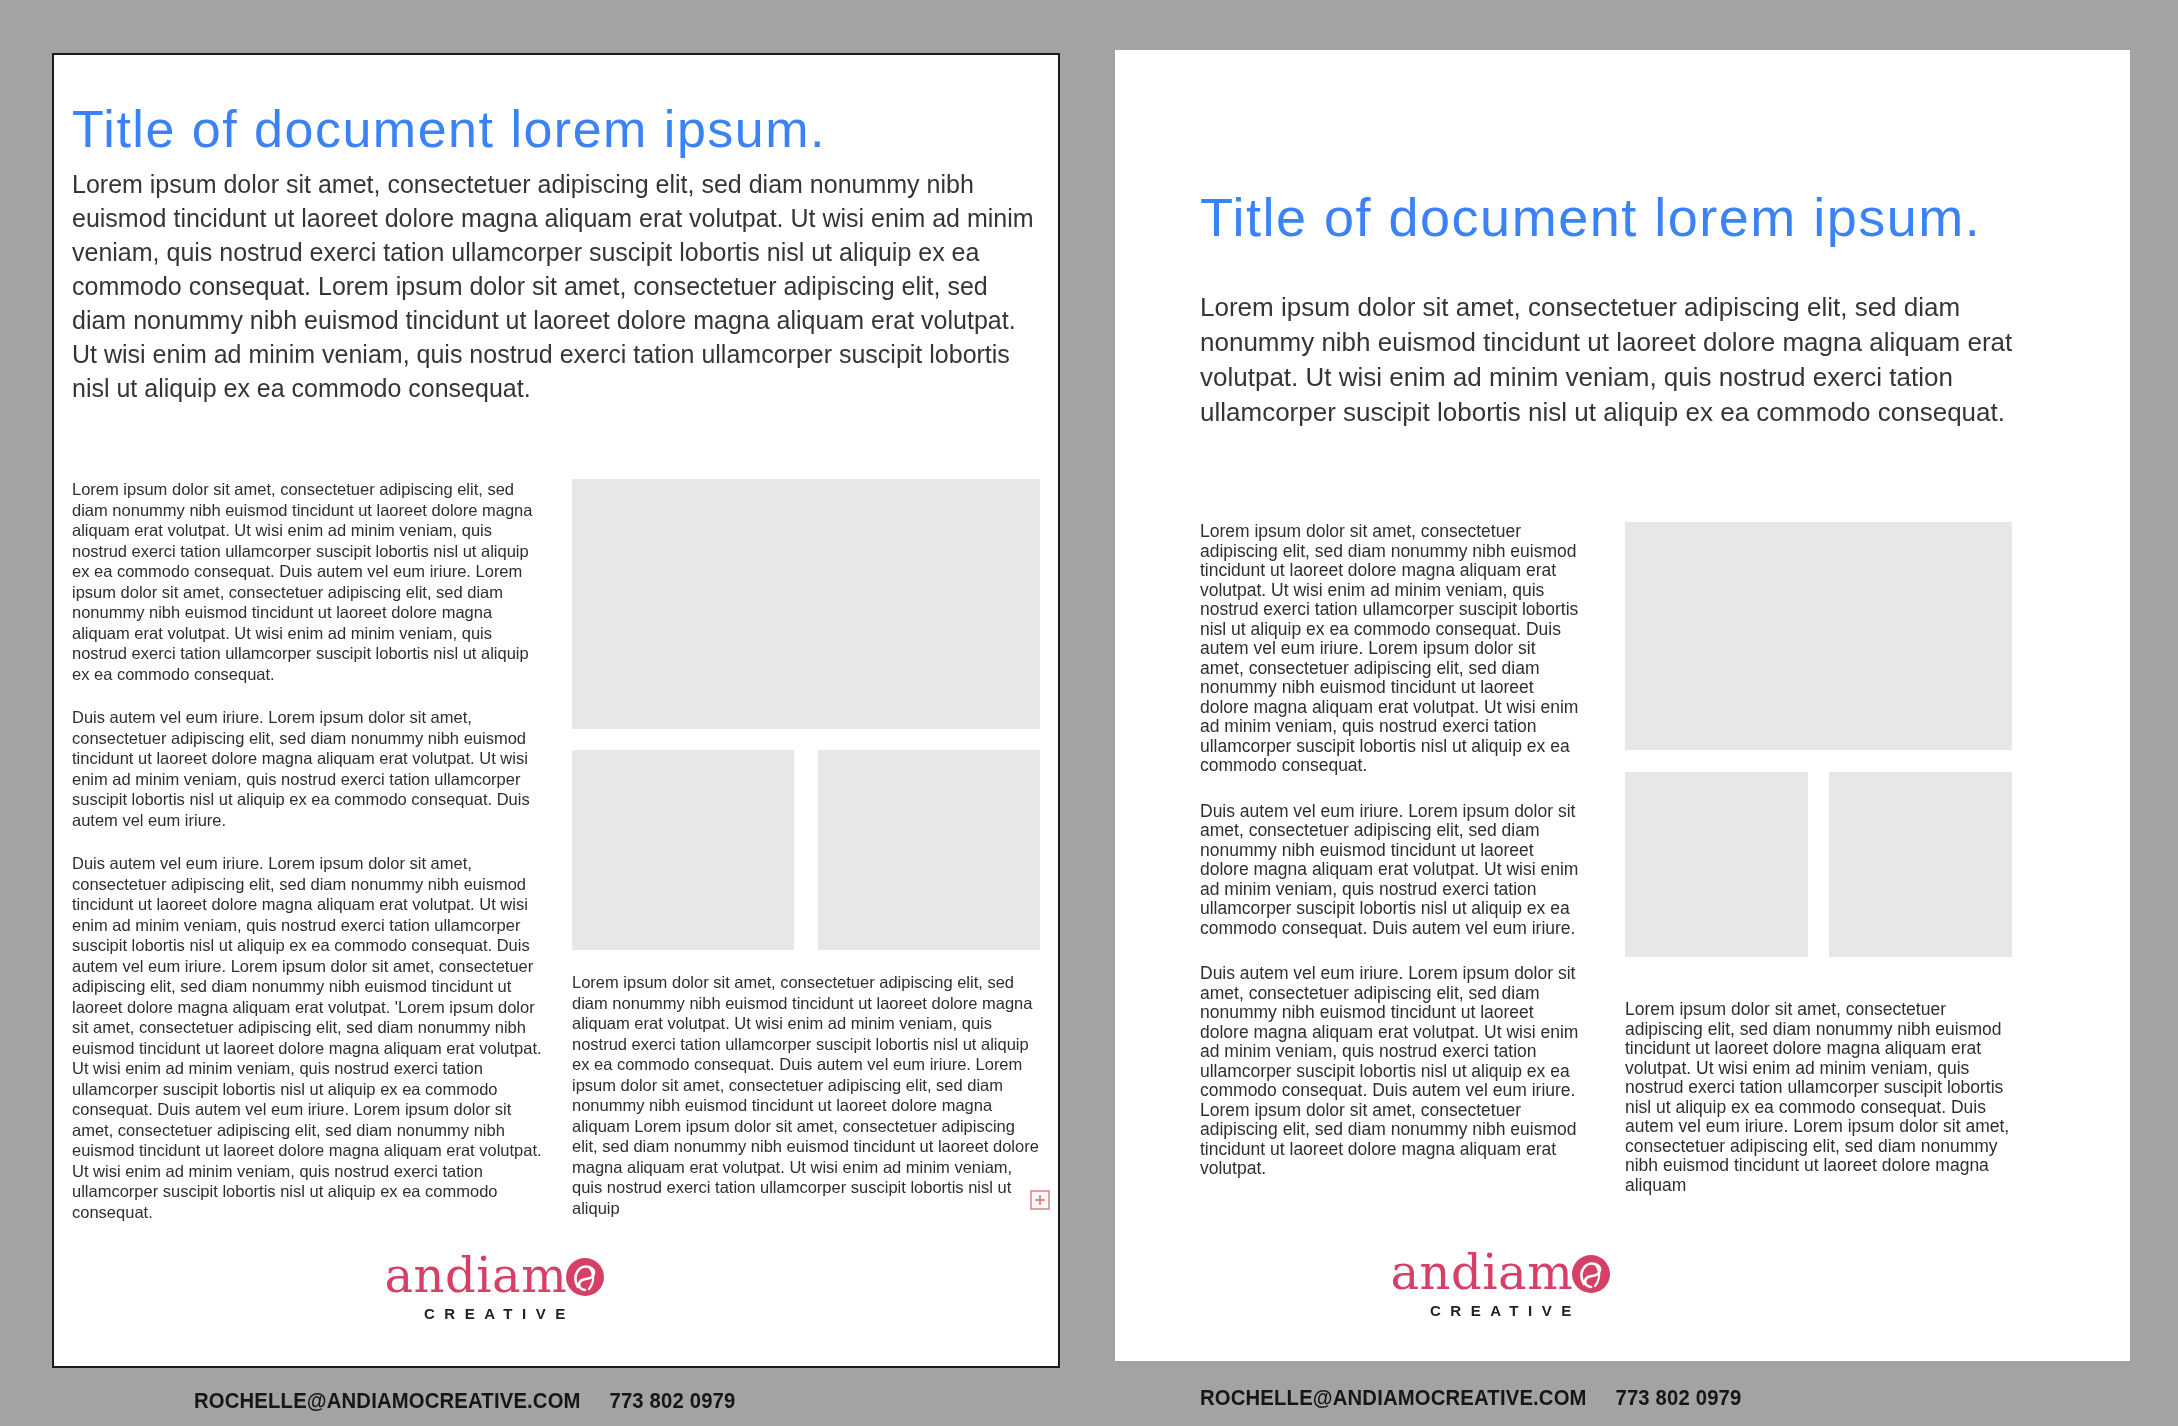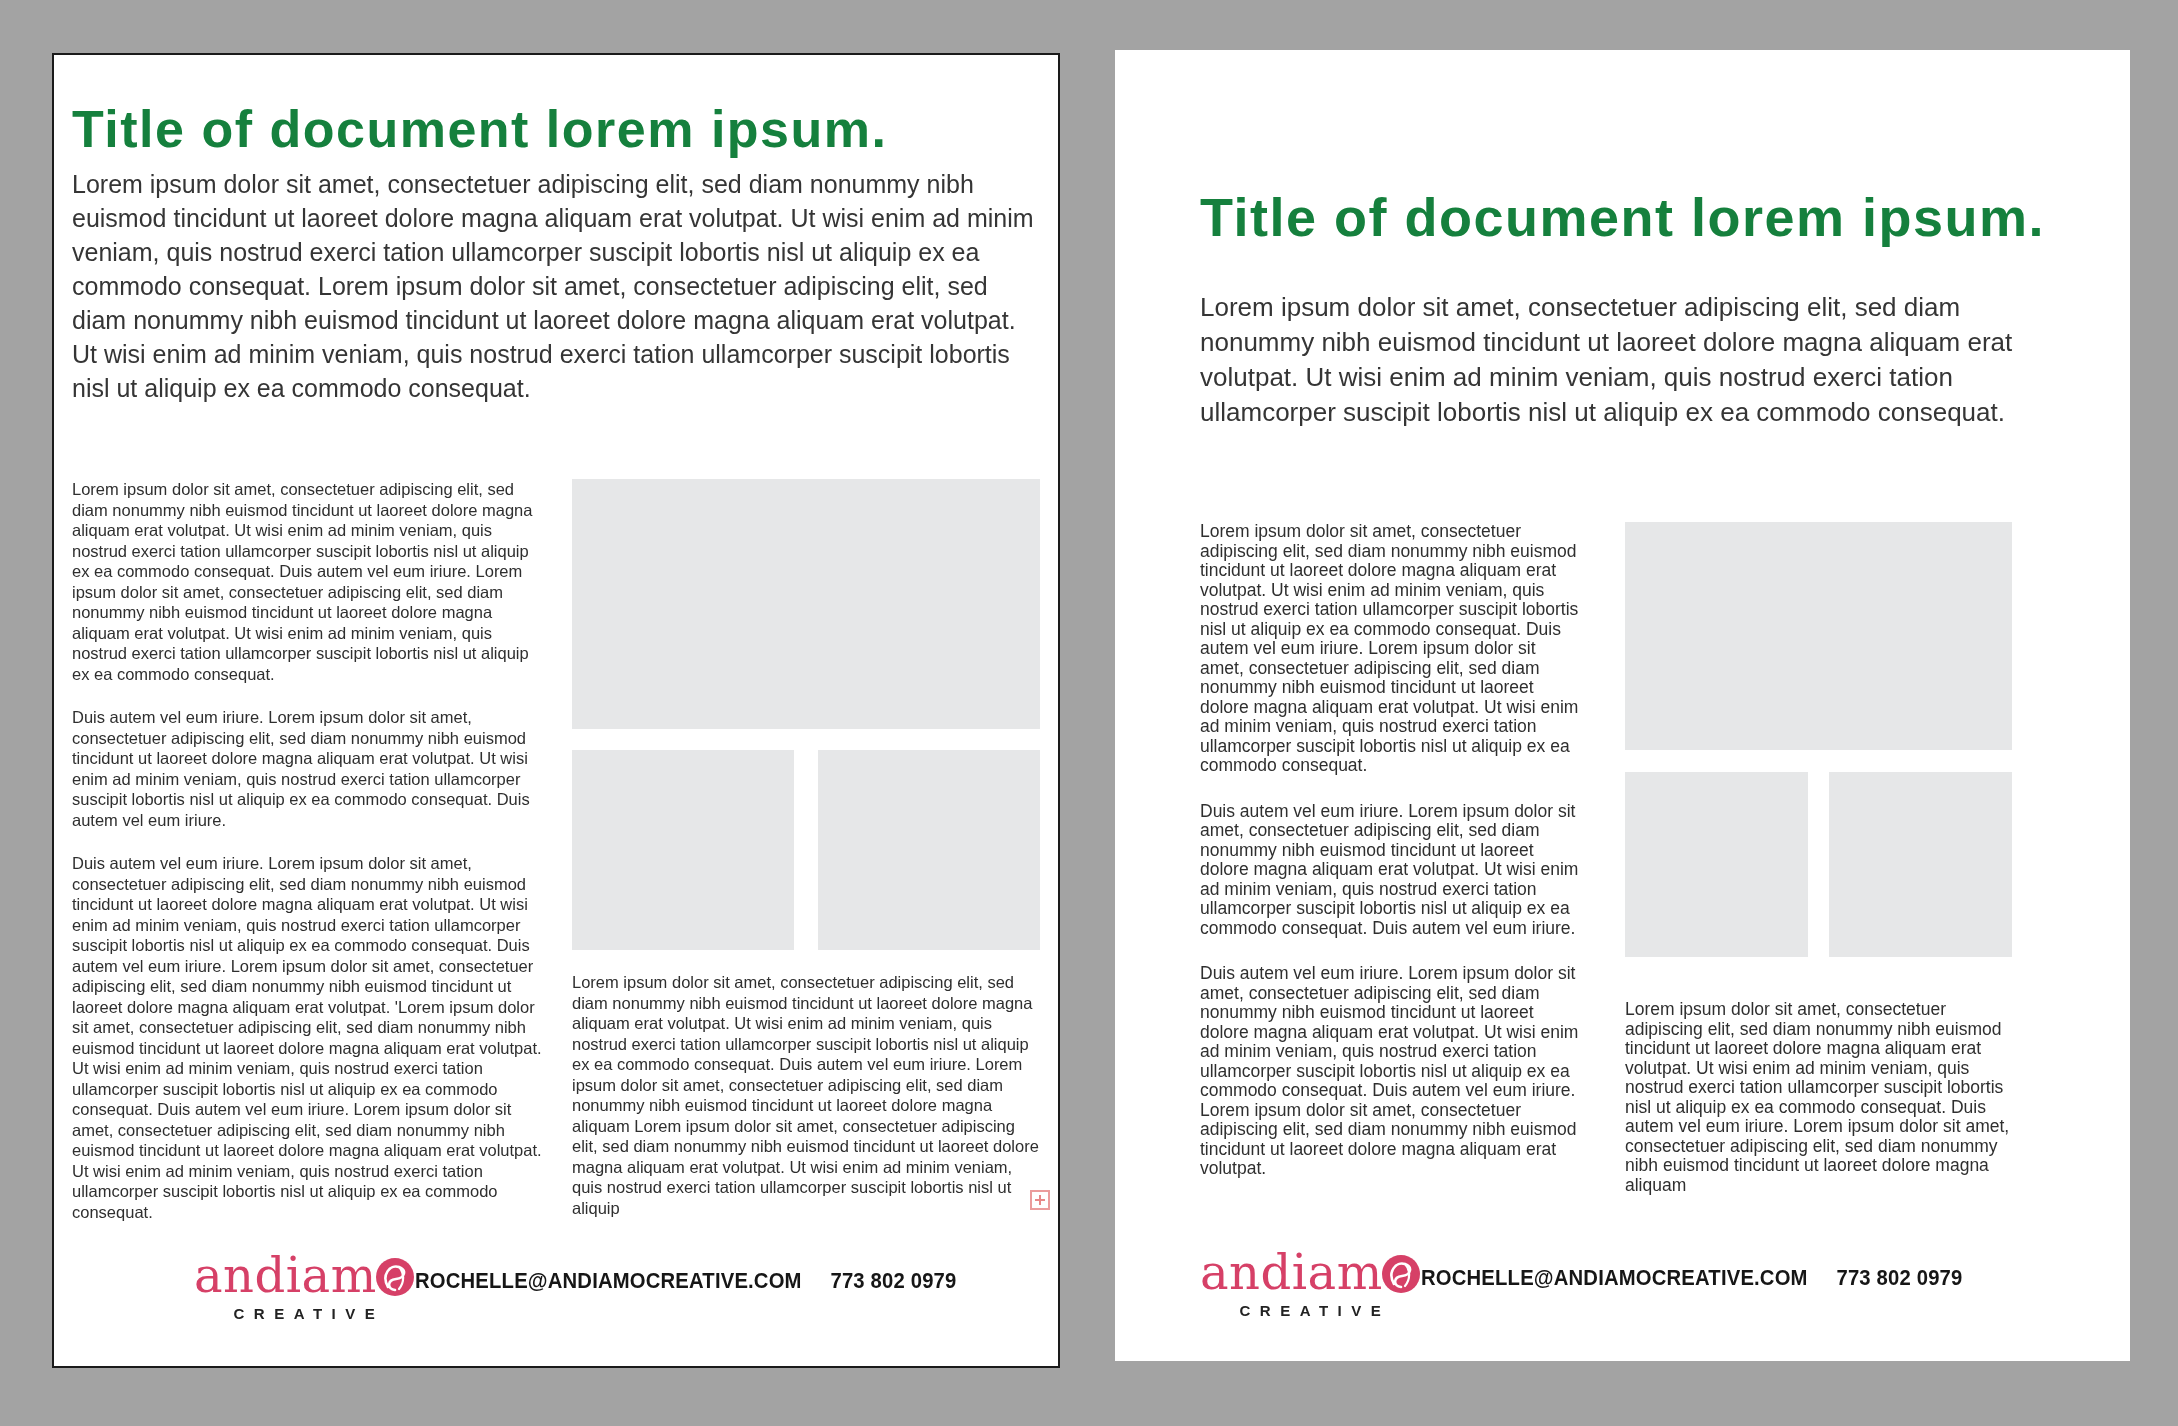--- a/index.html
+++ b/index.html
@@ -17,21 +17,21 @@
   .page-left {
     left:52px; top:53px; width:1008px; height:1315px;
     border:2px solid #1a1a1a;
   }
   .page-right {
     left:1115px; top:50px; width:1015px; height:1311px;
   }
 
   .page-title {
     position:absolute;
-    font-weight:700; color:#15803d; letter-spacing:1.5px;
+    font-weight:400; color:#3b82f6; letter-spacing:1.5px;
     font-family:"Liberation Sans", sans-serif;
     white-space:nowrap;
   }
   .page-left .page-title { left:18px; top:44px; font-size:52px; }
   .page-right .page-title { left:85px; top:136px; font-size:54px; }
 
   .intro {
     position:absolute; color:#353535;
   }
   .page-left .intro { left:18px; top:112px; width:970px; font-size:25px; line-height:34px; }
@@ -69,21 +69,21 @@
     border:2px solid #eb9c9c; background:#ffffff;
     display:flex; align-items:center; justify-content:center;
   }
   .overset-marker:before, .overset-marker:after {
     content:""; position:absolute; background:#e88888;
   }
   .overset-marker:before { width:10px; height:2px; }
   .overset-marker:after  { width:2px; height:10px; }
 
   .footer {
-    position:absolute; display:flex; align-items:center; 
+    position:absolute; display:flex; gap:80px;flex-direction:column;
   }
   .page-left  .footer { left:140px; top:1198px; }
   .page-right .footer { left:85px;  top:1200px; }
 
   .logo { display:flex; flex-direction:column; align-items:center; }
   .logo-word-row { display:flex; align-items:center; }
   .logo-word {
     font-family:"DejaVu Serif", serif; font-weight:300;
     font-size:48px; line-height:44px; color:#d64067; letter-spacing:0.5px;
   }

